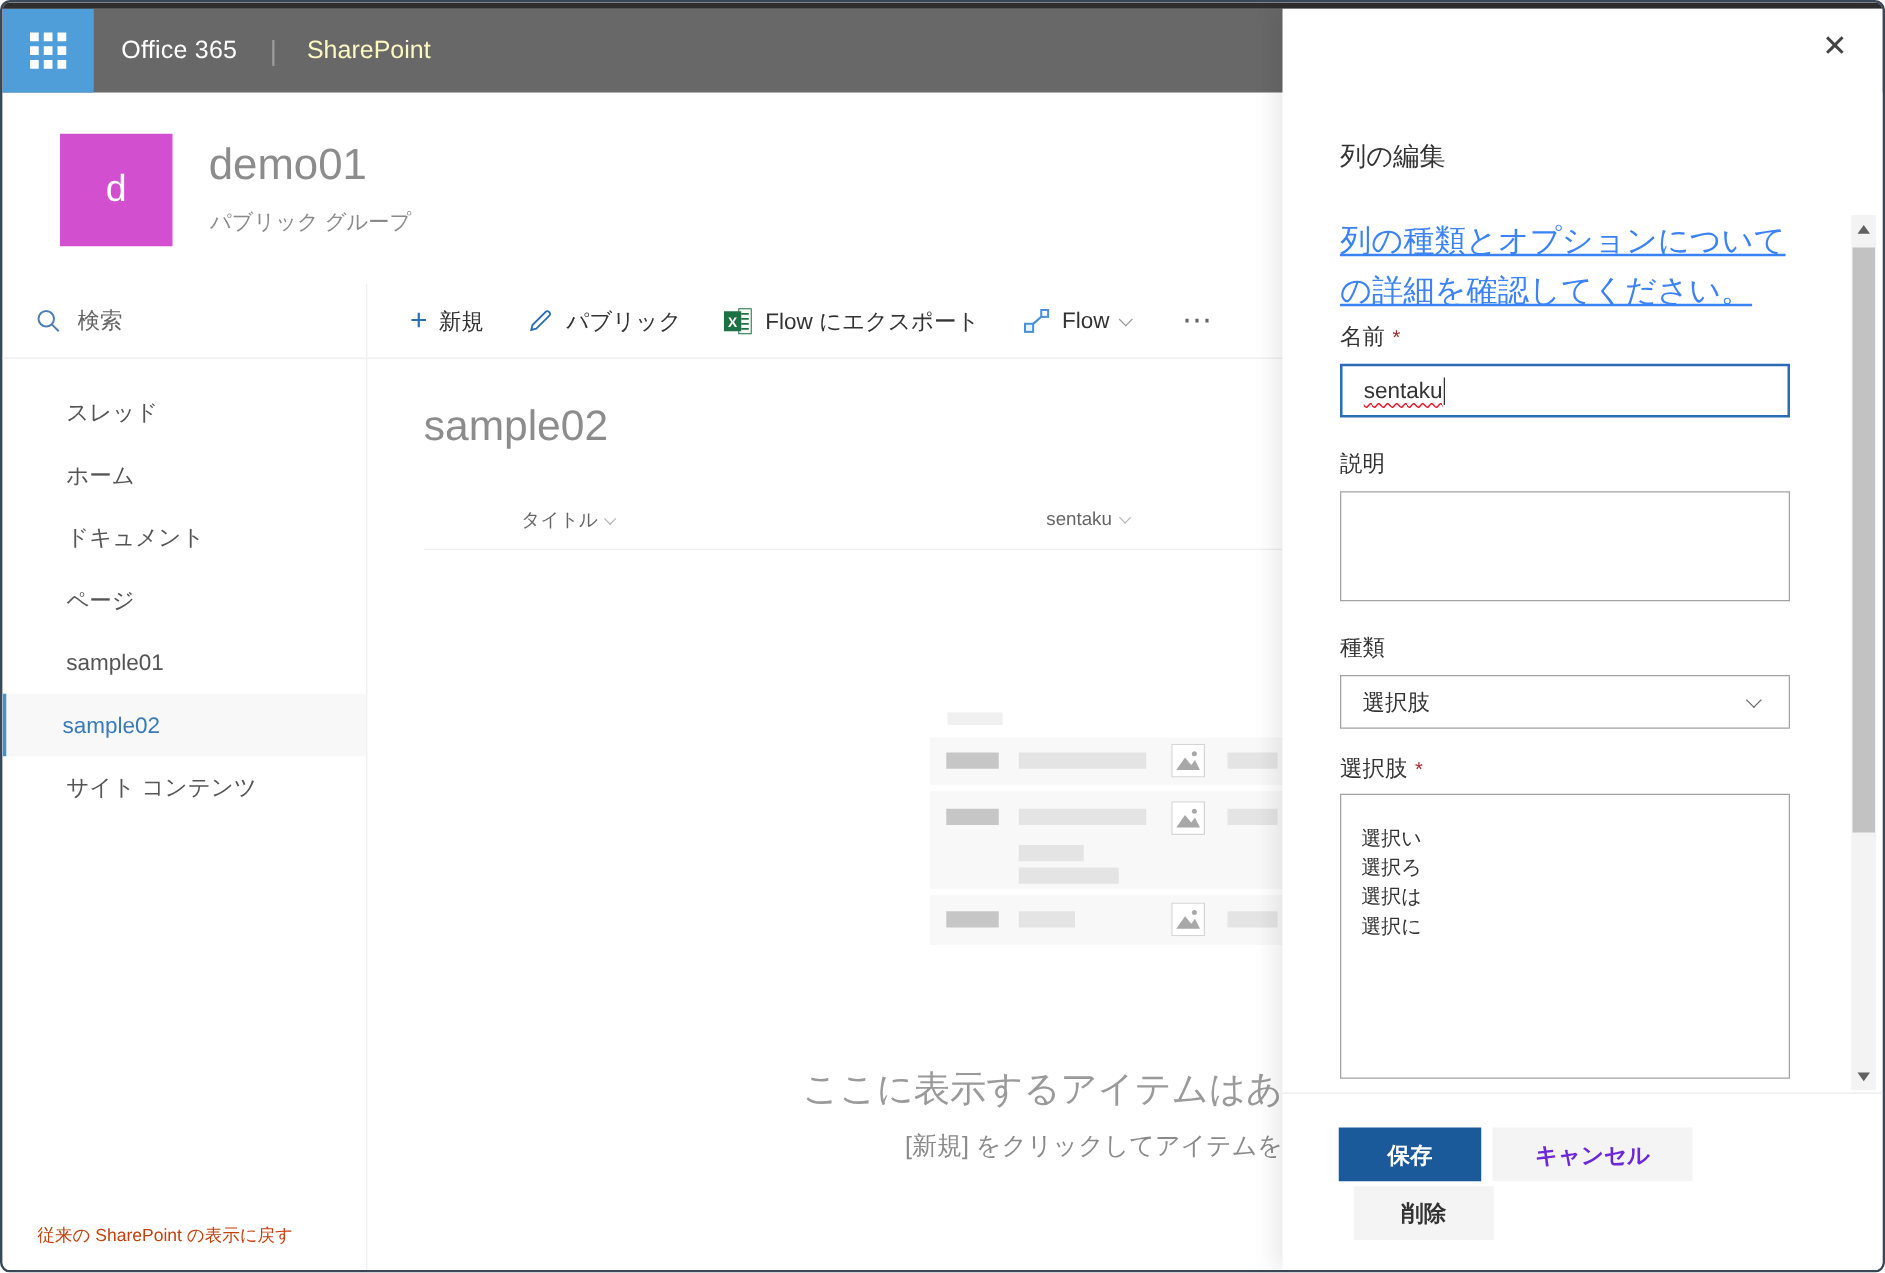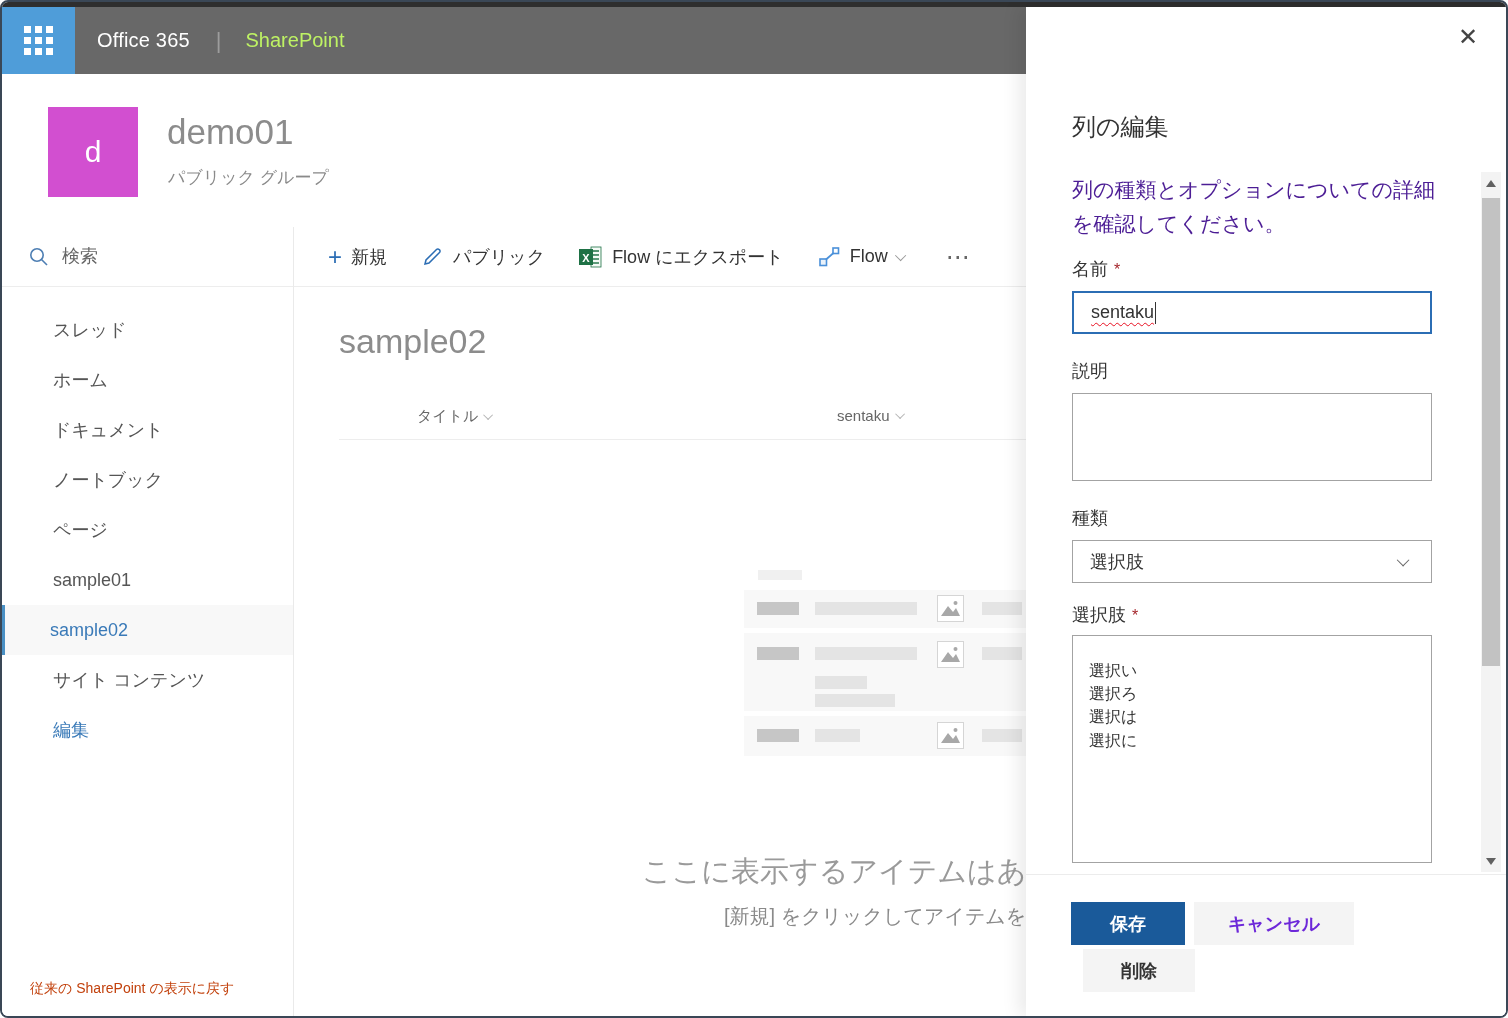--- a/index.html
+++ b/index.html
@@ -11,21 +11,21 @@
   }
   
   .top-strip { position:absolute; left:0; top:0; width:100%; height:5px; background:#2e2e2e; z-index:6; }
   
   .topbar { position:absolute; left:0; top:5px; width:100%; height:67px; background:#686868; z-index:2; display:flex; align-items:center; }
   .waffle { width:73px; height:67px; background:#4f9dd9; display:flex; align-items:center; justify-content:center; cursor:pointer; flex:0 0 auto; }
   .waffle-grid { display:grid; grid-template-columns:repeat(3,7px); grid-template-rows:repeat(3,7px); gap:4px; }
   .waffle-grid span { background:#fff; width:7px; height:7px; }
   .topbar-brand { color:#fff; font-size:20px; margin-left:22px; letter-spacing:.2px; }
   .topbar-divider { color:#9d9d9d; font-size:22px; font-weight:100; margin:0 24px 0 26px; }
-  .topbar-product { color:#bef264; font-size:20px;text-align:right; }
+  .topbar-product { color:#fef9c3; font-size:20px;text-align:right; }
   
   .site-header { position:absolute; left:0; top:72px; width:100%; height:153px; background:#fff; z-index:1; }
   .avatar { position:absolute; left:46px; top:33px; width:90px; height:90px; background:#d24fd0; color:#fff;
             font-size:30px; display:flex; align-items:center; justify-content:center; }
   .site-title { position:absolute; left:165px; top:38px; font-size:35px; font-weight:300; color:#8c8c8c; }
   .site-subtitle { position:absolute; left:166px; top:92px; font-size:17px; color:#8a8a8a; }
   
   .sidebar { position:absolute; left:0; top:225px; bottom:0; width:292px; background:#fff; border-right:1px solid #eaeaea; z-index:1; }
   .search-row { height:60px; display:flex; align-items:center; padding-left:26px; border-bottom:1px solid #ededed; }
   .search-row svg { flex:0 0 auto; }
@@ -58,22 +58,22 @@
   .bar { position:absolute; height:13px; }
   .bar.dark { background:#c6c6c6; } .bar.lite { background:#e4e4e4; }
   .pic { position:absolute; width:27px; height:27px; }
   
   .empty-title { position:absolute; left:348px; top:625px; font-size:29px; color:#9a9a9a; white-space:nowrap; }
   .empty-sub { position:absolute; left:430px; top:676px; font-size:20px; color:#8a8a8a; white-space:nowrap; }
   
   .panel { position:absolute; right:0; top:5px; bottom:0; width:480px; background:#fff; z-index:10;
            box-shadow:-8px 0 16px rgba(0,0,0,.08); }
   .panel-close { position:absolute; top:16px; right:28px; font-size:24px; color:#444; font-weight:300; cursor:pointer; }
-  .panel-title { position:absolute; left:46px; top:104px; font-size:24px; color:#333; }
-  .panel-help { position:absolute; left:46px; top:166px; width:372px; font-size:21px; line-height:1.6; color:#4c1d95; cursor:pointer; }
+  .panel-title { position:absolute; left:46px; top:104px; font-size:21px; color:#333; }
+  .panel-help { position:absolute; left:46px; top:166px; width:372px; font-size:25px; line-height:1.6; color:#3b82f6; cursor:pointer;text-decoration:underline; }
   .fld-label { position:absolute; left:46px; font-size:18px; color:#333; }
   .req { color:#a4262c; margin-left:6px; font-size:16px; }
   .name-input { position:absolute; left:46px; top:284px; width:360px; height:43px; border:2px solid #2b6db4;
                 display:flex; align-items:center; padding-left:17px; font-size:18px; color:#333; background:#fff; cursor:text; }
   .squiggle { text-decoration:underline; text-decoration-style:wavy; text-decoration-color:#e81123;
               text-decoration-thickness:1px; text-underline-offset:4px; }
   .caret { display:inline-block; width:1px; height:22px; background:#333; margin-left:1px; vertical-align:middle; }
   .desc-area { position:absolute; left:46px; top:386px; width:360px; height:88px; border:1px solid #a3a3a3;
                resize:none; font-family:"Liberation Sans","DejaVu Sans",sans-serif; font-size:16px; padding:8px 12px; outline:none; }
   .type-select { position:absolute; left:46px; top:533px; width:360px; height:43px; border:1px solid #a3a3a3;
@@ -132,26 +132,24 @@
       <svg width="22" height="22" viewBox="0 0 22 22">
         <circle cx="9" cy="9" r="6.2" fill="none" stroke="#4d7eb3" stroke-width="1.6"></circle>
         <line x1="13.5" y1="13.5" x2="19" y2="19" stroke="#4d7eb3" stroke-width="1.6"></line>
       </svg>
       <input class="search-input" placeholder="検索" style="">
     </div>
     <div class="nav">
       <div class="nav-item">スレッド</div>
       <div class="nav-item">ホーム</div>
       <div class="nav-item">ドキュメント</div>
-      <div class="nav-item">ノートブック</div>
       <div class="nav-item">ページ</div>
       <div class="nav-item">sample01</div>
       <div class="nav-item selected">sample02</div>
       <div class="nav-item">サイト コンテンツ</div>
-      <div class="nav-item link">編集</div>
     </div>
     <div class="sidebar-footer">従来の SharePoint の表示に戻す</div>
   </div>
 
   <div class="content">
     <div class="toolbar">
       <div class="tb-btn">
         <span class="glyph">+</span>
         <span>新規</span>
       </div>

